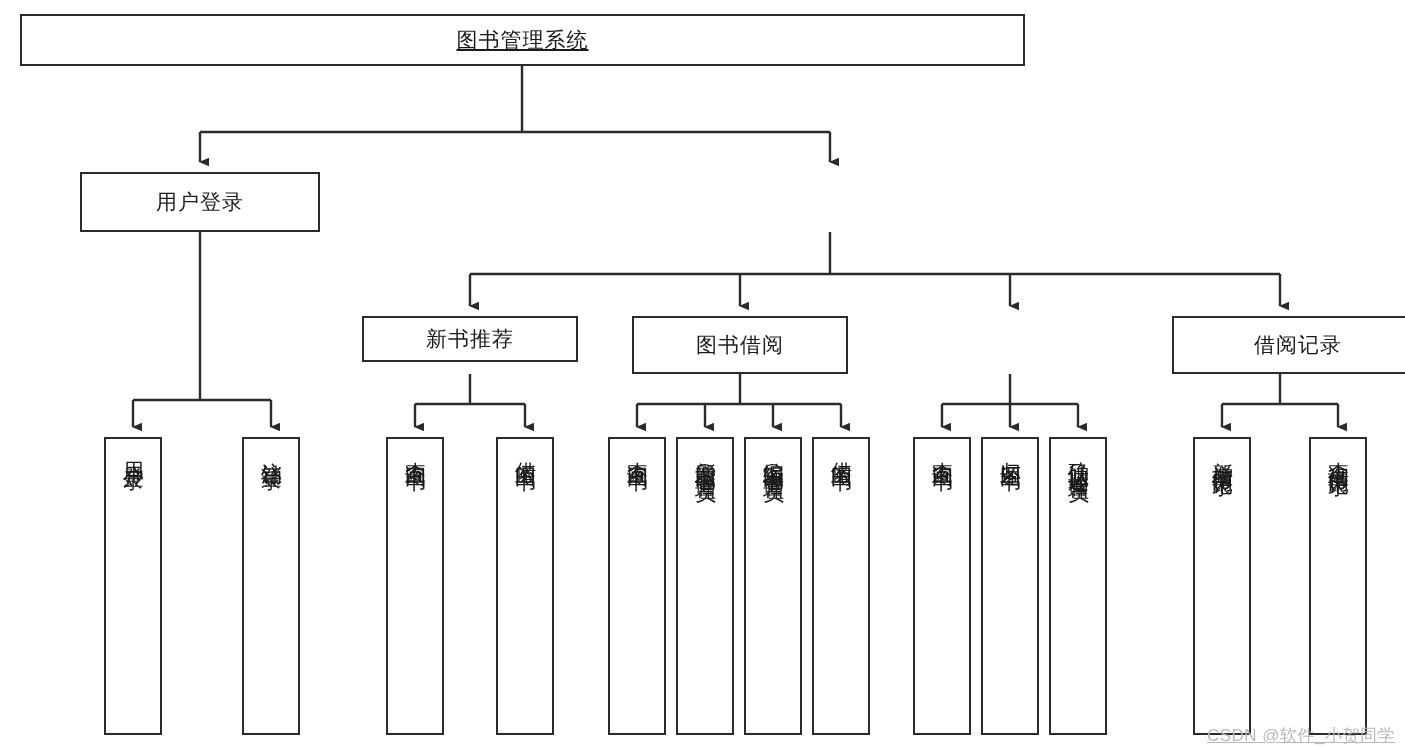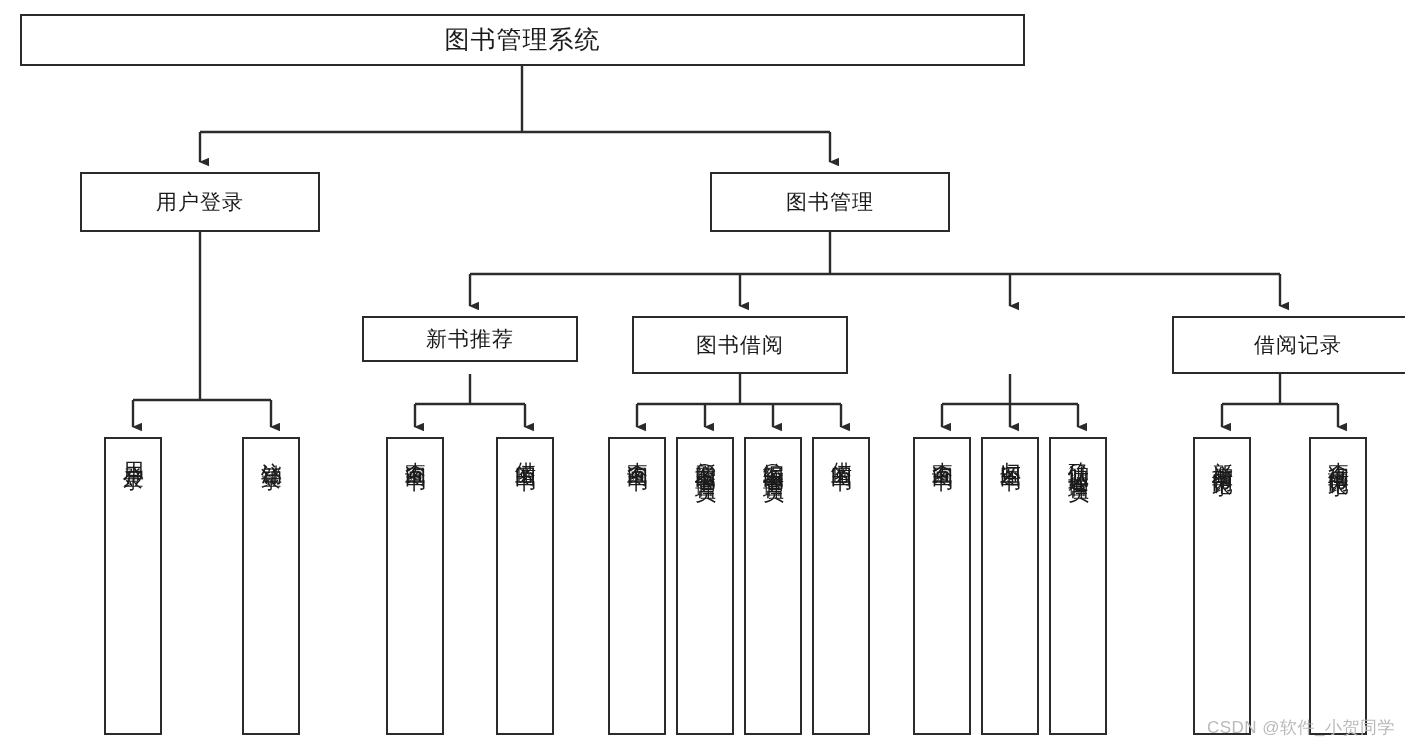--- a/index.html
+++ b/index.html
@@ -27,21 +27,22 @@
     justify-content: center;
     color: #1a1a1a;
     line-height: 1.18;
   }
   .node.h {
     
     font-size: 21px;
     letter-spacing: 1px;
   }
   .node.root {
-    font-size: 25px;
+    font-size: 21px;
+    text-decoration: underline;
   }
   .node.v {
     
     writing-mode: vertical-rl;
     text-orientation: upright;
     font-size: 21px;
     letter-spacing: 3px;
     padding-top: 6px;
     justify-content: flex-start;
   }
@@ -53,25 +54,26 @@
     position: absolute;
     left: 0;
     top: 0;
     width: 1405px;
     height: 747px;
     pointer-events: none;
   }
   .watermark {
     position: absolute;
     right: 10px;
-    bottom: 8px;
+    bottom: 0;
     font-size: 17px;
     color: #b9b9b9;
     letter-spacing: 0.5px;
     white-space: nowrap;
+    text-decoration: underline;
   }
 </style>
 </head>
 <body>
 
 <div id="canvas">
 
   <svg class="edges" viewBox="0 0 1405 747">
     <defs>
       <marker id="arrow" markerWidth="9" markerHeight="10" refX="4.2" refY="9" orient="auto" markerUnits="userSpaceOnUse">
@@ -122,23 +124,20 @@
     </g>
   </svg>
 
   <div class="node h root" style="left:20px; top:14px; width:1005px; height:52px;">
     <span>图书管理系统</span>
   </div>
 
   <div class="node h" style="left:80px; top:172px; width:240px; height:60px;">
     <span>用户登录</span>
   </div>
-  <div class="node h" style="left:710px; top:172px; width:240px; height:60px;">
-    <span>图书管理</span>
-  </div>
 
   <div class="node h" style="left:362px; top:316px; width:216px; height:46px;">
     <span>新书推荐</span>
   </div>
   <div class="node h" style="left:632px; top:316px; width:216px; height:58px;">
     <span>图书借阅</span>
   </div>
   <div class="node h" style="left:1172px; top:316px; width:252px; height:58px;">
     <span>借阅记录</span>
   </div>

